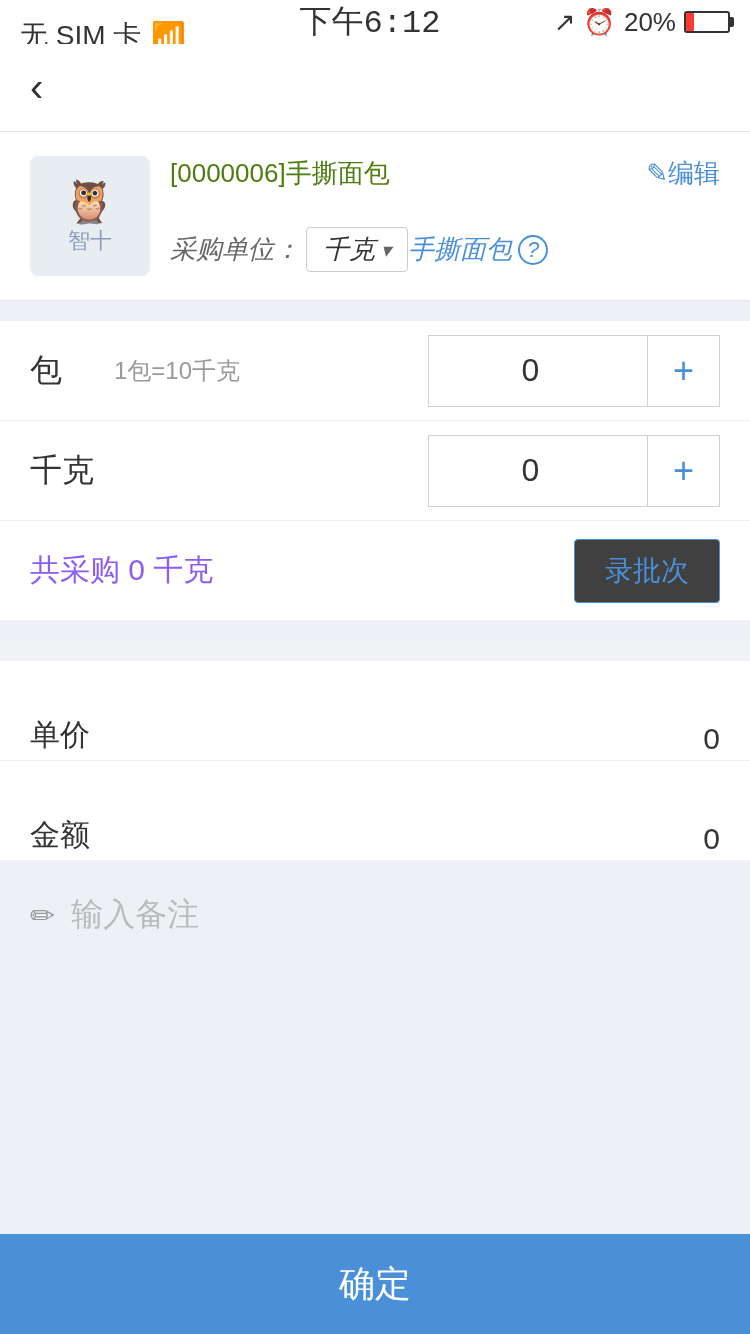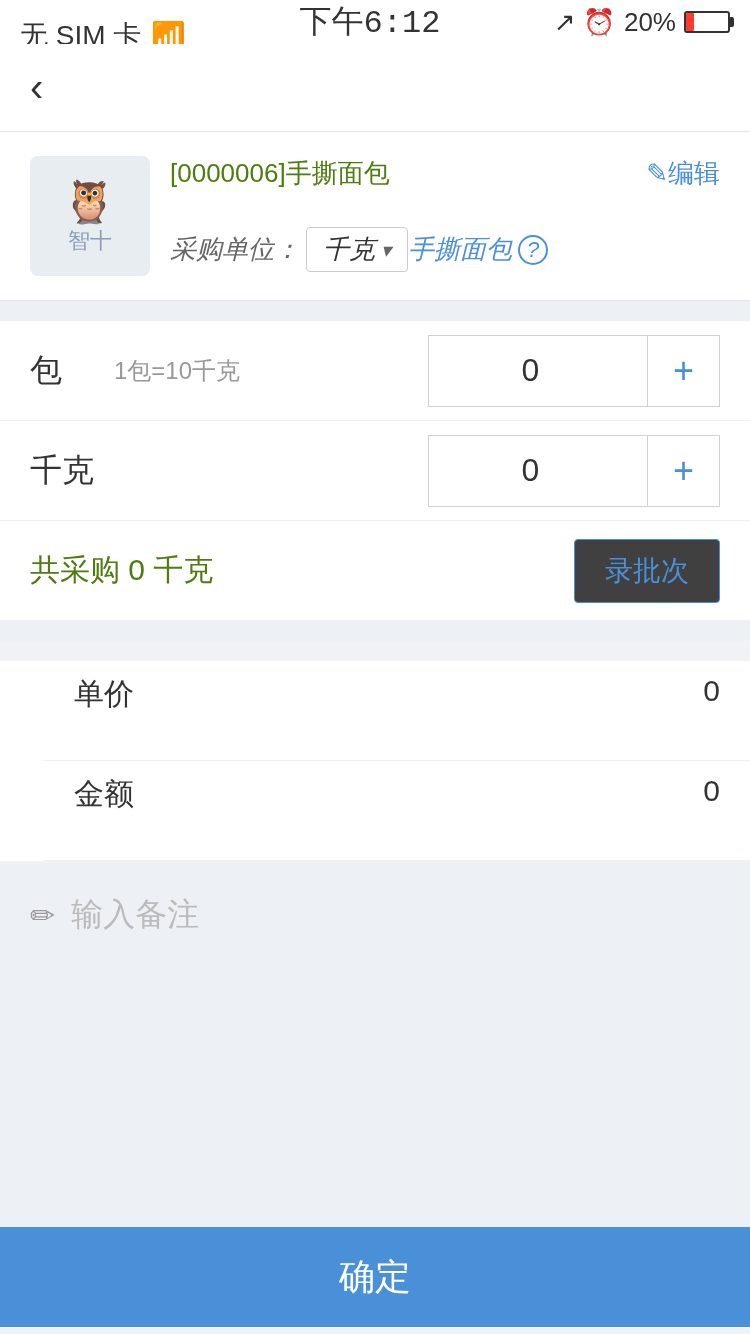--- a/index.html
+++ b/index.html
@@ -211,45 +211,44 @@
     .summary-row {
       display: flex;
       align-items: center;
       padding: 0 30px;
       height: 100px;
       background: #fff;
       border-bottom: 1px solid #f0f0f0;
     }
     .summary-text {
       font-size: 30px;
-      color: #4d7c0f;
+      color: #8b5cf6;
       flex: 1;
     }
     .record-btn {
       border: 1px solid #4a90d9;
       color: #4a90d9;
       background: #404040;
       font-size: 28px;
       padding: 12px 30px;
       border-radius: 4px;
       cursor: pointer;
     }
 
     
     .detail-section {
       background: #fff;
       margin-top: 20px;
     }
     .detail-row {
       display: flex;
-      align-items: flex-start;
-      padding: 13px 30px;
+      align-items: flex-end;
+      padding: 4px 30px;
       height: 100px;
       border-bottom: 1px solid #f0f0f0;
-      margin-left: 44px;
     }
     .detail-label {
       font-size: 30px;
       color: #333;
       flex: 1;
     }
     .detail-value {
       font-size: 30px;
       color: #333;
     }
@@ -276,21 +275,21 @@
     
     .content-filler {
       background: #edf0f5;
       flex: 1;
       min-height: 300px;
     }
 
     
     .bottom-btn {
       position: fixed;
-      bottom: 7px;
+      bottom: 0;
       left: 0;
       width: 750px;
       height: 100px;
       background: #4a90d9;
       display: flex;
       align-items: center;
       justify-content: center;
       font-size: 36px;
       color: #fff;
       cursor: pointer;

